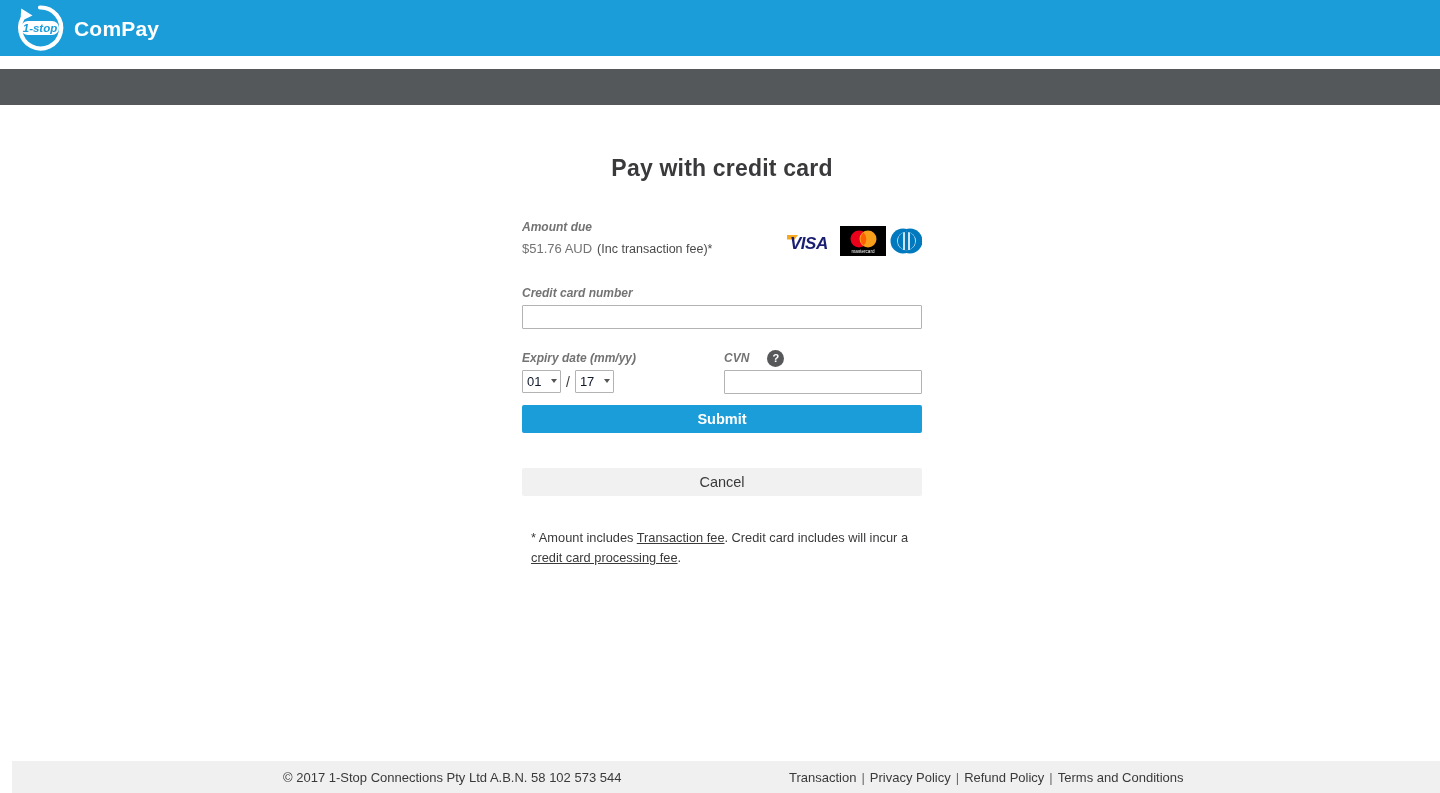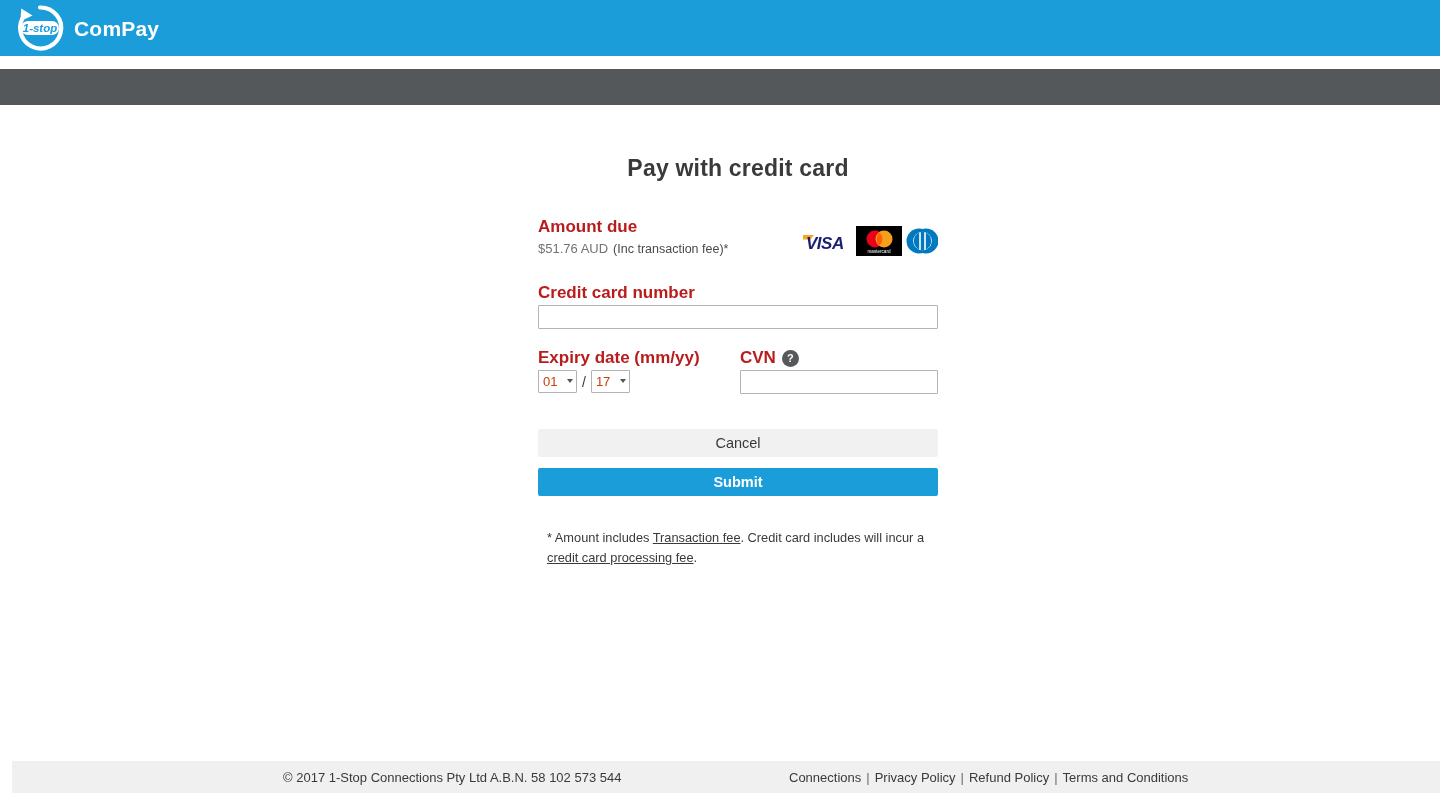--- a/index.html
+++ b/index.html
@@ -33,46 +33,47 @@
 
   
   .navbar {
     position: absolute; left: 0; top: 69px;
     width: 1440px; height: 36px;
     background: #54585b;
   }
 
   
   .content {
-    position: absolute; left: 18px; top: 105px;
+    position: absolute; left: 2px; top: 105px;
     width: 1142px; height: 656px;
     background: #ffffff;
   }
   .page-title {
     position: absolute; left: 0; top: 50px;
     width: 1440px;
     text-align: center;
     font-size: 23px;
     font-weight: 700;
     color: #3a3a3c;
     letter-spacing: .2px;
   }
 
   .form {
     position: absolute;
     left: 520px; top: 113px;
     width: 400px;
   }
 
   .label {
-    font-size: 17px;
+    font-size: 12px;
     font-weight: 700;
-    color: #b91c1c;
+    color: #737373;
     margin: 0 0 3px 0;
     line-height: 18px;
+    font-style: italic;
   }
 
   .amount-row {
     position: relative;
     height: 48px;
   }
   .amount-value {
     font-size: 13px;
     color: #737373;
     line-height: 20px;
@@ -107,37 +108,37 @@
   .col-cvn { width: 198px; }
 
   .expiry-selects { display: flex; align-items: center; gap: 4px; }
   .mini-select {
     appearance: none; -webkit-appearance: none;
     width: 39px; height: 23px;
     border: 1px solid #b3b3b3;
     background: #ffffff;
     font-family: "Liberation Sans", sans-serif;
     font-size: 13px;
-    color: #c2410c;
+    color: #0f172a;
     padding: 1px 19px 1px 4px;
     border-radius: 1px;
     outline: none;
   }
   .select-wrap { position: relative; display: inline-block; }
   .select-caret {
     position: absolute; right: 4px; top: 9px;
     width: 0; height: 0;
     border-left: 3.5px solid transparent;
     border-right: 3.5px solid transparent;
     border-top: 4.5px solid #555;
     pointer-events: none;
   }
   .slash { font-size: 14px; color: #3a3a3c; padding: 0 1px; }
 
-  .cvn-label-row { display: flex; align-items: center; gap: 6px; }
+  .cvn-label-row { display: flex; align-items: center; gap: 18px; }
   .help-badge {
     width: 17px; height: 17px; border-radius: 50%;
     background: #57585a; color: #ffffff;
     font-size: 11px; font-weight: 700;
     display: flex; align-items: center; justify-content: center;
     line-height: 1;
     cursor: pointer;
   }
   .cvn-input { width: 198px; margin-top: 3px; }
 
@@ -280,32 +281,32 @@
         <div class="col-cvn">
           <div class="cvn-label-row">
             <span class="label" style="margin:0;">CVN</span>
             <span class="help-badge">?</span>
           </div>
           <input class="text-input cvn-input" type="text" placeholder="" style="">
         </div>
       </div>
 
 
+      <button class="btn btn-submit">Submit</button>
       <button class="btn btn-cancel">Cancel</button>
-      <button class="btn btn-submit">Submit</button>
 
       <div class="footnote"><span>* Amount includes </span><a href="#">Transaction fee</a><span>. Credit card includes will incur a </span><a href="#">credit card processing fee</a><span>.</span></div>
 
     </div>
   </div>
 
   <div class="footer">
     <span class="footer-copy">© 2017 1-Stop Connections Pty Ltd A.B.N. 58 102 573 544</span>
     <span class="footer-links">
-      <a href="#">Connections</a>
+      <a href="#">Transaction</a>
       <span class="footer-sep">|</span>
       <a href="#">Privacy Policy</a>
       <span class="footer-sep">|</span>
       <a href="#">Refund Policy</a>
       <span class="footer-sep">|</span>
       <a href="#">Terms and Conditions</a>
     </span>
   </div>
 
 </div>

